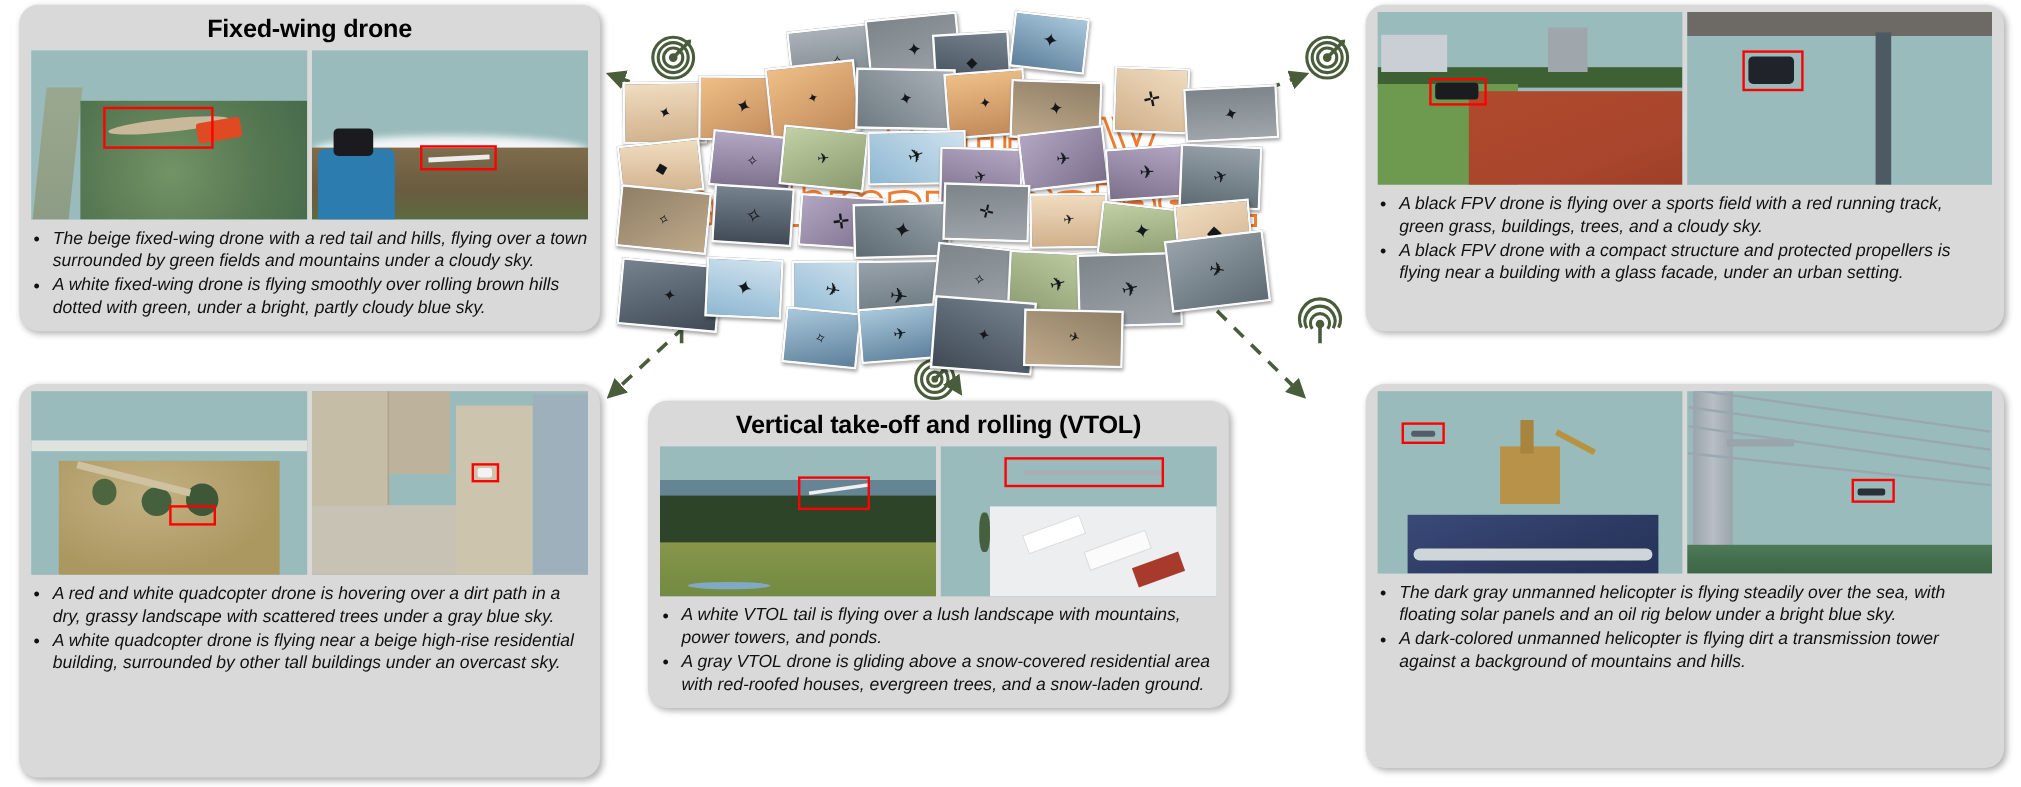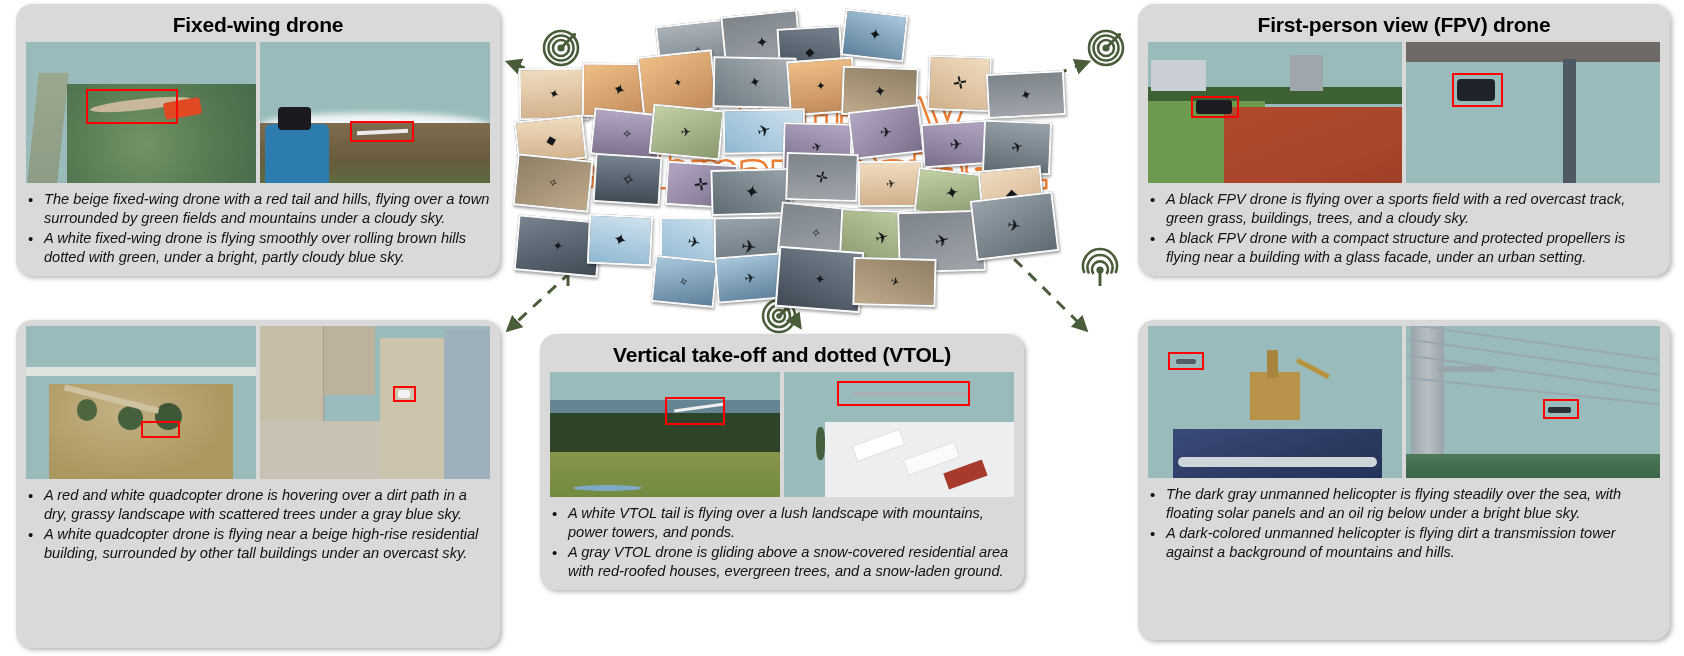--- a/index.html
+++ b/index.html
@@ -411,21 +411,20 @@
         <span class="caption-text">The beige fixed-wing drone with a red tail and hills, flying over a town surrounded by green fields and mountains under a cloudy sky.</span>
       </div>
       <div class="caption-item">
         <span class="bullet">•</span>
         <span class="caption-text">A white fixed-wing drone is flying smoothly over rolling brown hills dotted with green, under a bright, partly cloudy blue sky.</span>
       </div>
     </div>
   </div>
 
   <div class="panel" id="panel-fpv">
-    <div class="panel-title">First-person view (FPV) drone</div>
     <div class="panel-images">
       <div class="thumb">
         <div class="sky" style="background:linear-gradient(180deg,#d9dfe2 0%,#cdd6da 32%,#6d8b52 40%,#5f8046 46%,#b24f31 52%,#b5523a 100%);"></div>
         <div style="position:absolute;left:0;top:32%;width:100%;height:12%;background:#3e6133;"></div>
         <div style="position:absolute;left:0;top:42%;width:46%;height:58%;background:#6d9a4f;"></div>
         <div style="position:absolute;left:30%;top:46%;width:70%;height:54%;background:linear-gradient(160deg,#b04a2d,#a8452c 70%,#9d3f27);"></div>
         <div style="position:absolute;left:1%;top:13%;width:22%;height:22%;background:#c9cfd4;"></div>
         <div style="position:absolute;left:56%;top:9%;width:13%;height:26%;background:#9fa7ad;"></div>
         <div style="position:absolute;left:19%;top:41%;width:14%;height:10%;background:#1a1c20;border-radius:3px;"></div>
         <div class="bbox" style="left:17%;top:38%;width:19%;height:16%;"></div>
@@ -434,21 +433,21 @@
         <div class="sky" style="background:linear-gradient(155deg,#8fc6e2 0%,#a5d3ea 40%,#7fb9d8 70%,#6fa8c7 100%);"></div>
         <div style="position:absolute;left:0;top:0;width:100%;height:14%;background:#6d6a66;"></div>
         <div style="position:absolute;left:62%;top:12%;width:5%;height:88%;background:#4d5a63;"></div>
         <div style="position:absolute;left:20%;top:26%;width:15%;height:16%;background:#20242a;border-radius:4px;"></div>
         <div class="bbox" style="left:18%;top:22%;width:20%;height:24%;"></div>
       </div>
     </div>
     <div class="caption-list">
       <div class="caption-item">
         <span class="bullet">•</span>
-        <span class="caption-text">A black FPV drone is flying over a sports field with a red overcast track, green grass, buildings, trees, and a cloudy sky.</span>
+        <span class="caption-text">A black FPV drone is flying over a sports field with a red running track, green grass, buildings, trees, and a cloudy sky.</span>
       </div>
       <div class="caption-item">
         <span class="bullet">•</span>
         <span class="caption-text">A black FPV drone with a compact structure and protected propellers is flying near a building with a glass facade, under an urban setting.</span>
       </div>
     </div>
   </div>
 
   <div class="panel" id="panel-multirotor">
     <div class="panel-images">
@@ -479,21 +478,21 @@
         <span class="caption-text">A red and white quadcopter drone is hovering over a dirt path in a dry, grassy landscape with scattered trees under a gray blue sky.</span>
       </div>
       <div class="caption-item">
         <span class="bullet">•</span>
         <span class="caption-text">A white quadcopter drone is flying near a beige high-rise residential building, surrounded by other tall buildings under an overcast sky.</span>
       </div>
     </div>
   </div>
 
   <div class="panel" id="panel-vtol">
-    <div class="panel-title">Vertical take-off and dotted (VTOL)</div>
+    <div class="panel-title">Vertical take-off and rolling (VTOL)</div>
     <div class="panel-images">
       <div class="thumb">
         <div class="sky" style="background:linear-gradient(180deg,#9dbdd2 0%,#8fb2c9 22%,#5d7a8c 30%,#334a33 40%,#2c3f2a 60%,#7a8c46 75%,#8d9a4c 100%);"></div>
         <div style="position:absolute;left:0;top:22%;width:100%;height:12%;background:#5d7b8d;opacity:.85;"></div>
         <div style="position:absolute;left:0;top:33%;width:100%;height:33%;background:#2e4429;"></div>
         <div style="position:absolute;left:0;top:64%;width:100%;height:36%;background:linear-gradient(180deg,#87964a,#728a41);"></div>
         <div style="position:absolute;left:10%;top:90%;width:30%;height:5%;background:#7fa9c4;border-radius:50%;"></div>
         <div style="position:absolute;left:54%;top:27%;width:22%;height:2.5%;background:#f0f0f0;transform:rotate(-8deg);"></div>
         <div class="bbox" style="left:50%;top:20%;width:26%;height:22%;"></div>
       </div>

